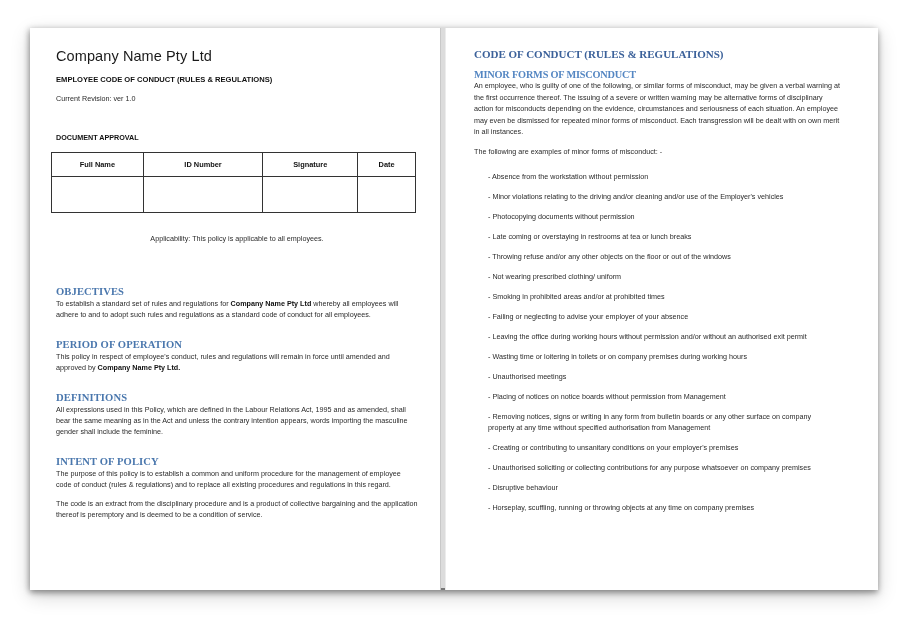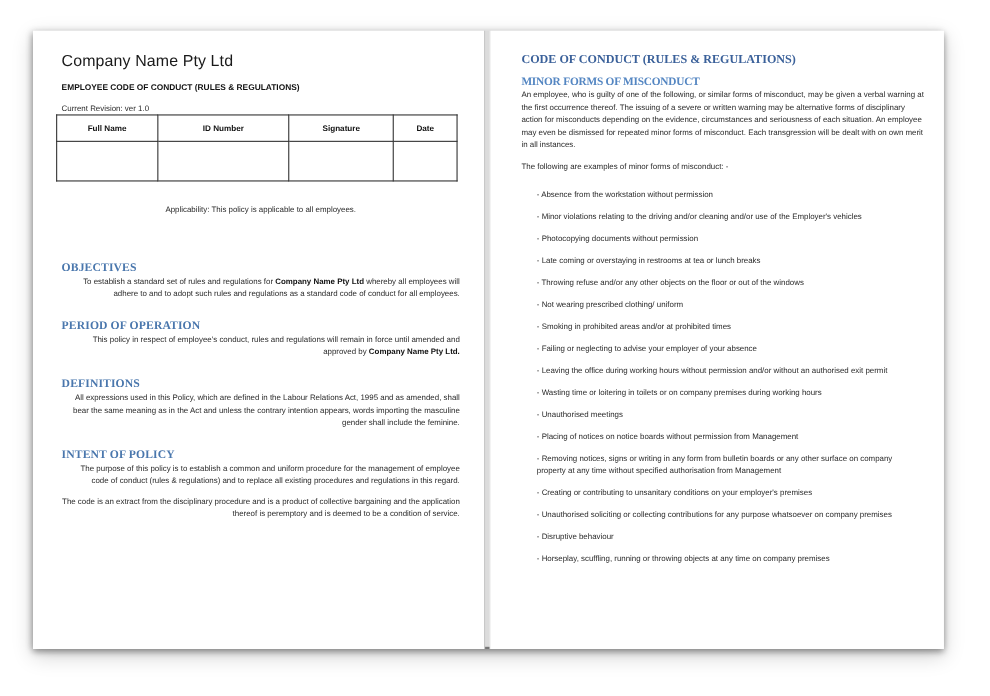--- a/index.html
+++ b/index.html
@@ -4,55 +4,56 @@
 <style>
   html, body { margin: 0; padding: 0; }
   body {
     width: 900px; height: 633px; background: #ffffff; position: relative; overflow: hidden;
     font-family: "Liberation Sans", sans-serif; color: #222;
   }
   .frame {
     position: absolute; left: 30px; top: 28px; width: 828px; height: 562px;
     background: #ffffff;
     box-shadow: 0 3px 6px rgba(0,0,0,0.35), 0 6px 18px rgba(0,0,0,0.18), -2px 0 6px rgba(0,0,0,0.12);
+    padding-left: 20px;
   }
   .page {
     position: absolute; top: 0; height: 562px; overflow: hidden; background: #fff;
   }
   .page-left { left: 0; width: 410px; }
   .page-right { left: 416px; width: 412px; }
   .gutter {
     position: absolute; left: 410px; top: 0; width: 6px; height: 562px;
     background: #dcdcdc; border-left: 1px solid #c8c8c8; border-right: 1px solid #ececec; box-sizing: border-box;
   }
   .gutter-mark { position: absolute; left: 411px; bottom: 0; width: 4px; height: 2px; background: #777; }
 
   .content-left { position: absolute; left: 26px; top: 20px; width: 362px; }
   .content-right { position: absolute; left: 28px; top: 20px; width: 368px; }
 
   .company-title { font-size: 14.5px; color: #1a1a1a; margin: 0 0 11px 0; letter-spacing: 0.1px; }
   .doc-heading { font-size: 7.6px; font-weight: bold; margin: 0 0 9px 0; color: #111; }
   .small { font-size: 7.2px; line-height: 11px; color: #2a2a2a; margin: 0; }
-  .revision { }
+  .revision { margin-bottom: 29px; }
   .approval-label { font-size: 7.2px; font-weight: bold; margin: 0 0 10px 0; color: #111; }
 
   table.approval {
     position: relative; left: -5px; width: 365px; border-collapse: collapse; margin-bottom: 20px;
   }
   table.approval th, table.approval td { border: 1px solid #333; font-size: 7.4px; }
   table.approval th { height: 21px; font-weight: bold; text-align: center; color: #111; }
   table.approval td { height: 33px; }
 
   .applicability { margin-bottom: 42px; text-align: center; }
 
   .sec-heading {
     font-family: "Liberation Serif", serif; font-weight: bold; font-size: 10.6px;
     color: #4a77ad; margin: 0 0 1px 0; letter-spacing: 0.1px;
   }
-  .para { font-size: 7.2px; line-height: 11.4px; color: #2a2a2a; margin: 0 0 18px 0; text-align: right; }
+  .para { font-size: 7.2px; line-height: 11.4px; color: #2a2a2a; margin: 0 0 18px 0; }
   .para.tight { margin-bottom: 7px; }
   .para b { color: #111; }
 
   .main-heading {
     font-family: "Liberation Serif", serif; font-weight: bold; font-size: 11px;
     color: #3b619a; margin: 0 0 9px 0;
   }
   .sub-heading {
     font-family: "Liberation Serif", serif; font-weight: bold; font-size: 10.3px;
     color: #5486c2; margin: 0 0 0 0; letter-spacing: -0.2px;
@@ -65,20 +66,21 @@
 </head>
 <body>
 
 <div class="frame">
 
   <div class="page page-left">
     <div class="content-left">
       <div class="company-title">Company Name Pty Ltd</div>
       <div class="doc-heading">EMPLOYEE CODE OF CONDUCT (RULES &amp; REGULATIONS)</div>
       <p class="small revision">Current Revision: ver 1.0</p>
+      <div class="approval-label">DOCUMENT APPROVAL</div>
 
       <table class="approval">
         <colgroup>
           <col style="width:92px">
             <col style="width:120px">
             <col style="width:95px">
             <col style="width:58px">
         </colgroup>
         <thead>
           <tr>

